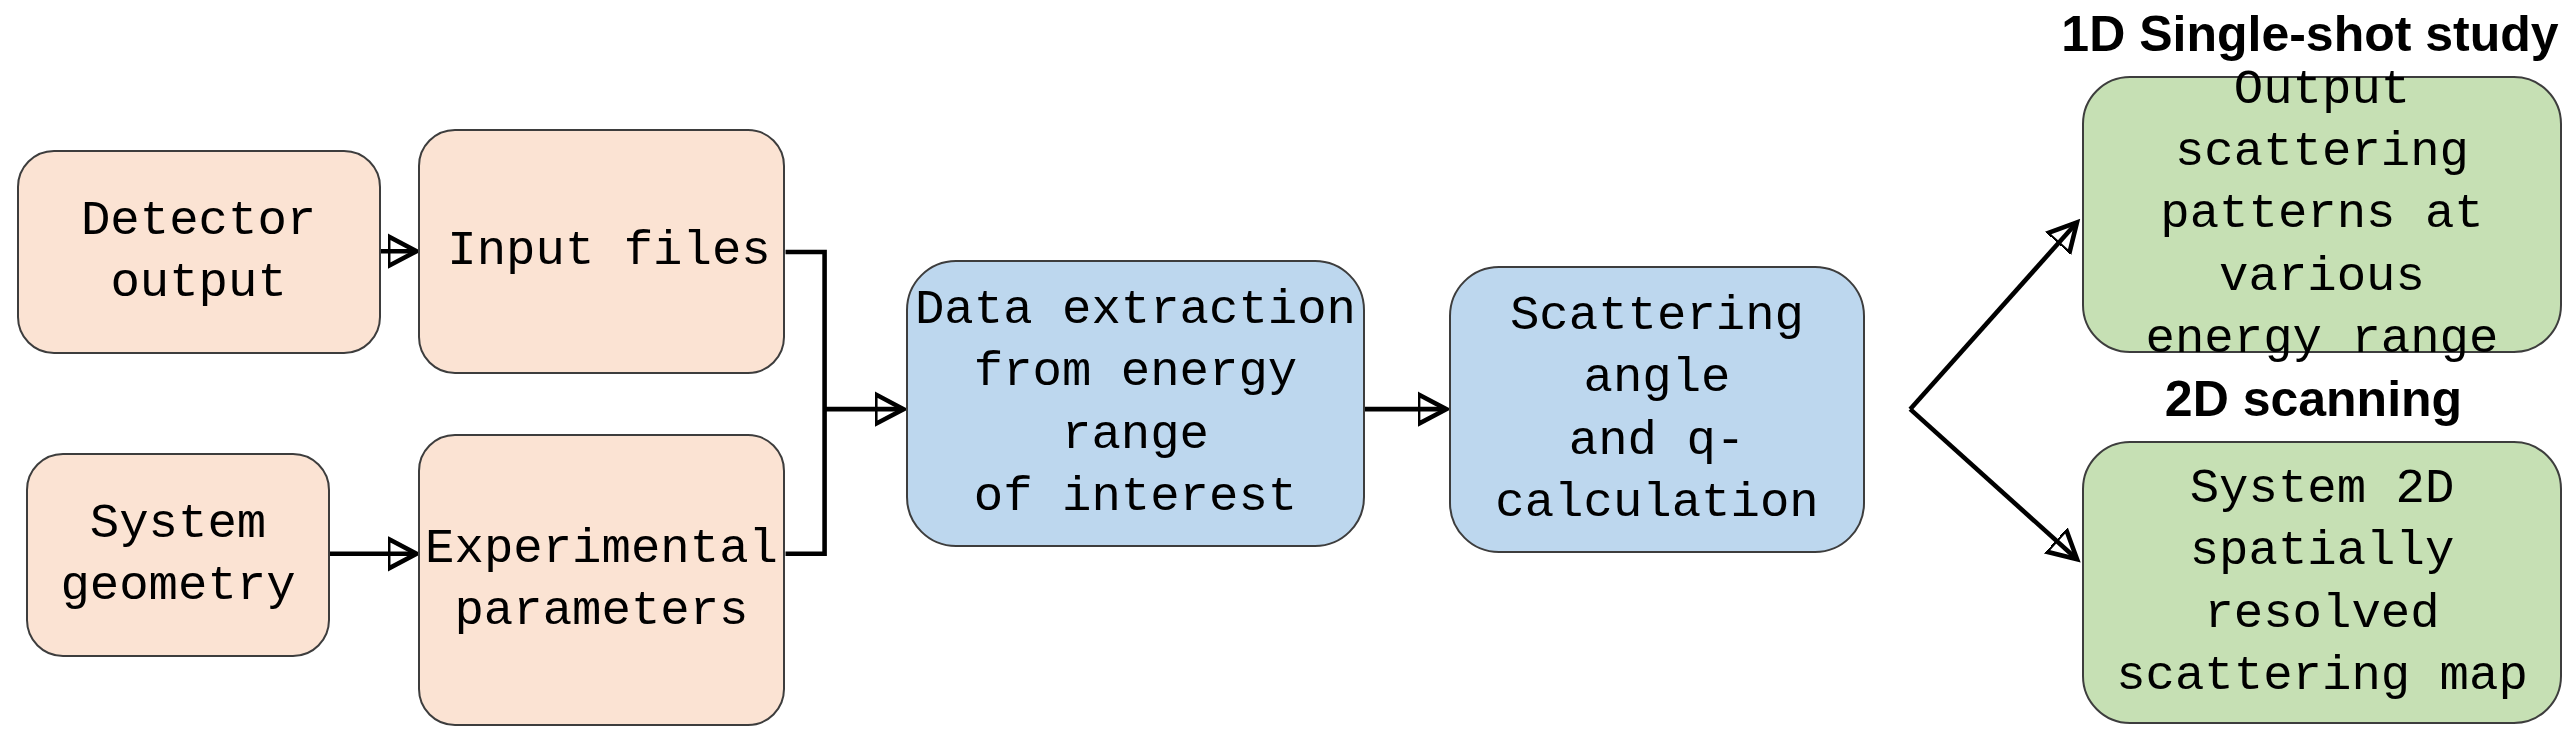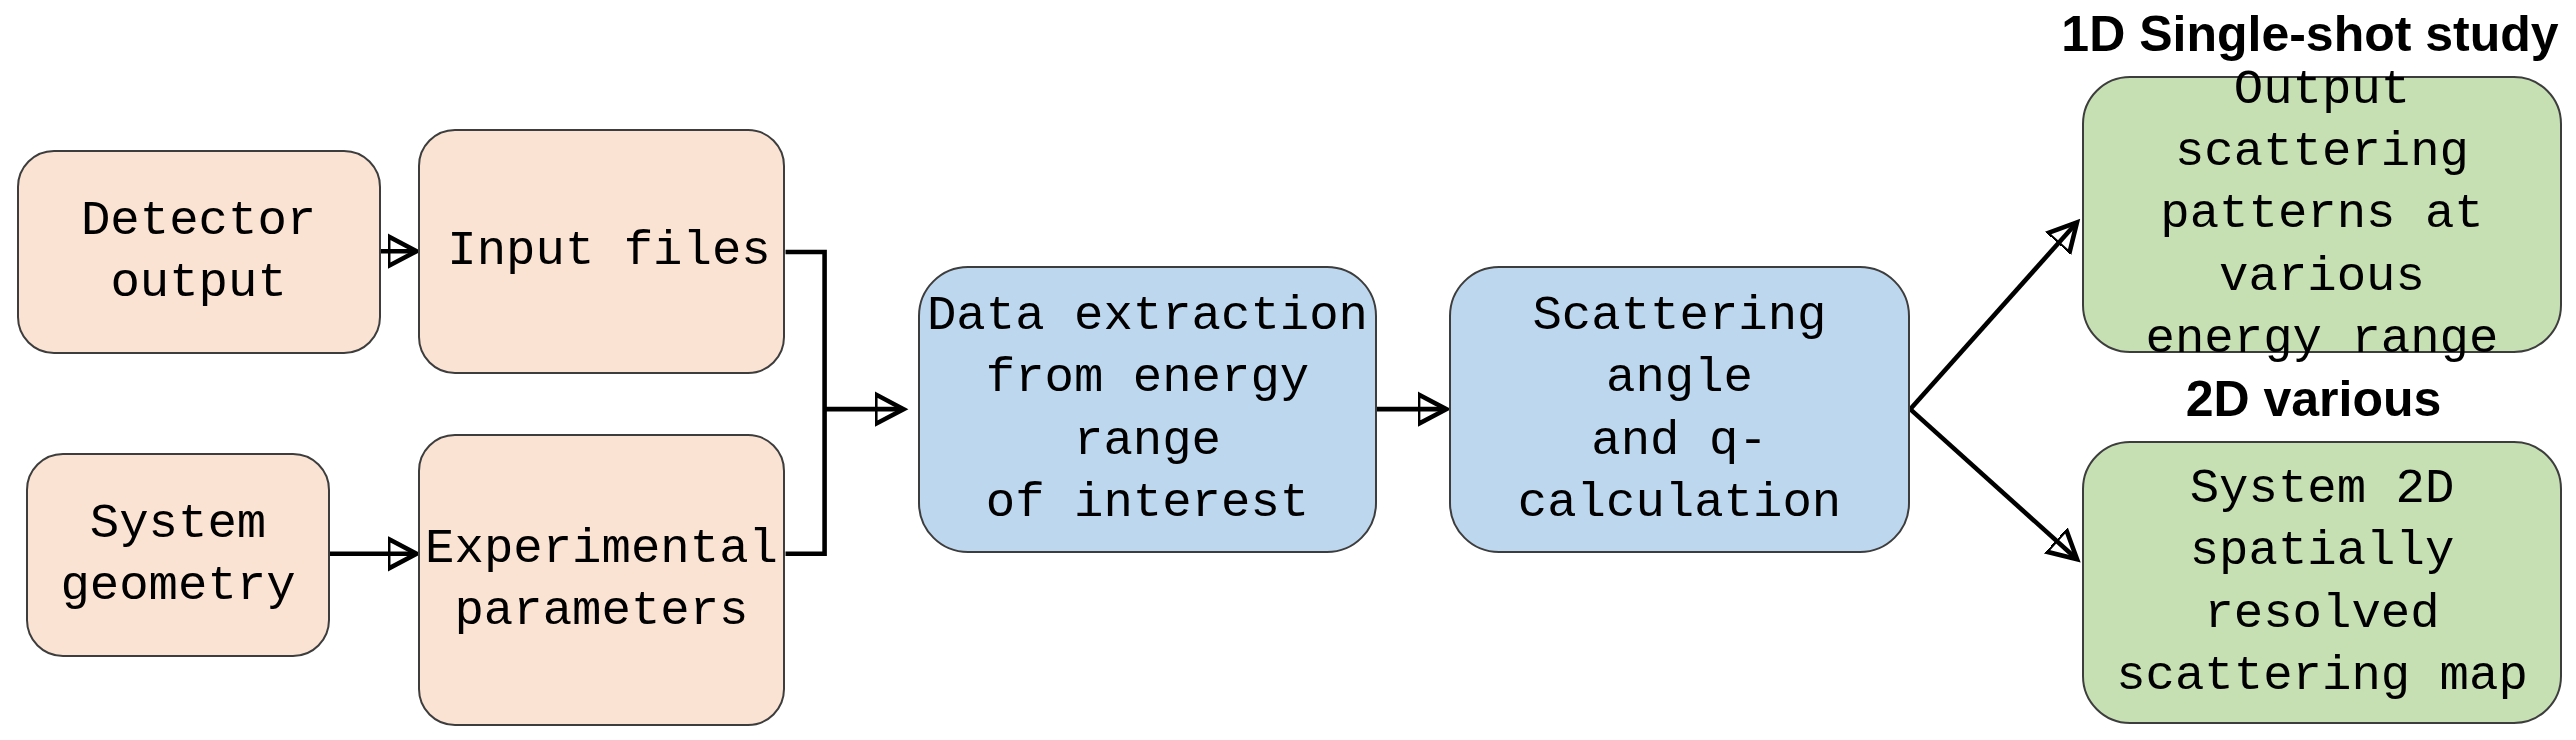--- a/index.html
+++ b/index.html
@@ -51,22 +51,22 @@
     padding: 0 6.6px;
   }
   .node.peach { background: var(--color-peach, #fbe3d3); border-radius: 37px; }
   .node.blue  { background: var(--color-blue,  #bdd7ee); border-radius: 50px; }
   .node.green { background: var(--color-green, #c6e0b4); border-radius: 48px; }
 
   .n-detector     { left: 16.6px;   top: 150px; width: 364px; height: 204px; }
   .n-input        { left: 418px;  top: 129px; width: 367px; height: 245px; padding-left: 15px; }
   .n-system       { left: 26px;   top: 453px; width: 304px; height: 204px; }
   .n-experimental { left: 418px;  top: 434px; width: 367px; height: 292px; }
-  .n-extraction   { left: 906px; top: 266px; width: 459px; height: 287px; margin-left: 12px; }
-  .n-scattering   { left: 1449px; top: 266px; width: 461px; height: 287px; justify-content: center; }
+  .n-extraction   { left: 906px; top: 260px; width: 459px; height: 287px; }
+  .n-scattering   { left: 1449px; top: 266px; width: 416px; height: 287px; justify-content: center; }
   .n-output1d     { left: 2082px; top: 76px;  width: 480px; height: 277px; }
   .n-output2d     { left: 2082px; top: 441px; width: 480px; height: 283px; }
 
   .group-title {
     position: absolute;
     text-align: center;
     font-size: 50px;
     font-weight: bold;
     line-height: 1.1;
     white-space: nowrap;
@@ -125,21 +125,21 @@
   </div>
 
   <div class="group-title t-singleshot">1D Single-shot study</div>
 
   <div class="node green n-output1d">
     <span class="label">Output scattering
 patterns at various
 energy range</span>
   </div>
 
-  <div class="group-title t-scanning">2D various</div>
+  <div class="group-title t-scanning">2D scanning</div>
 
   <div class="node green n-output2d">
     <span class="label">System 2D
 spatially resolved
 scattering map</span>
   </div>
 
 </div>
 
 

